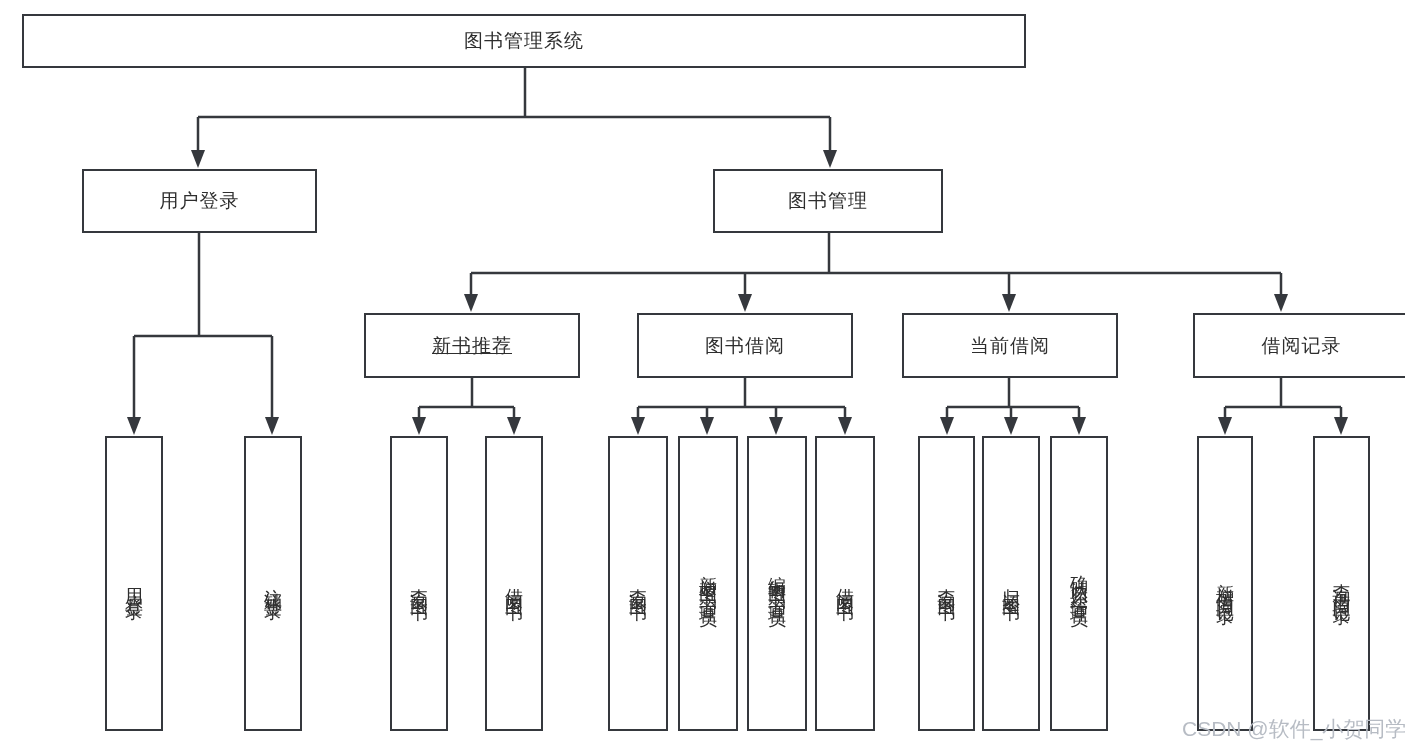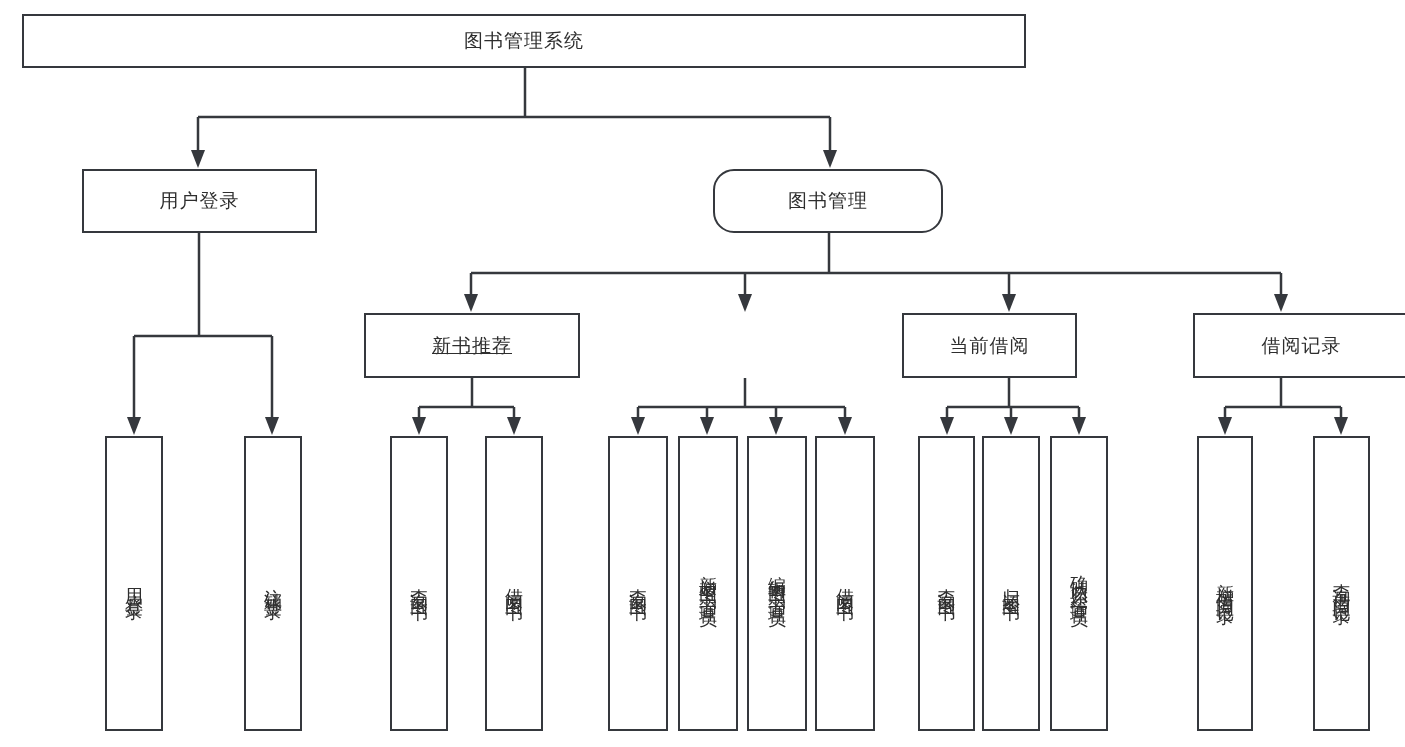--- a/index.html
+++ b/index.html
@@ -121,28 +121,31 @@
     </g>
   </svg>
 
   <div class="hbox" style="left:22px; top:14px; width:1004px; height:54px;">
     <span class="lbl">图书管理系统</span>
   </div>
 
   <div class="hbox" style="left:82px; top:169px; width:235px; height:64px;">
     <span class="lbl">用户登录</span>
   </div>
-  <div class="hbox" style="left:713px; top:169px; width:230px; height:64px;border-radius:21px;">
+  <div class="hbox" style="left:713px; top:169px; width:230px; height:64px;">
     <span class="lbl">图书管理</span>
   </div>
 
   <div class="hbox" style="left:364px; top:313px; width:216px; height:65px;text-decoration:underline;">
     <span class="lbl">新书推荐</span>
   </div>
-  <div class="hbox" style="left:902px; top:313px; width:175px; height:65px;">
+  <div class="hbox" style="left:637px; top:313px; width:216px; height:65px;">
+    <span class="lbl">图书借阅</span>
+  </div>
+  <div class="hbox" style="left:902px; top:313px; width:216px; height:65px;">
     <span class="lbl">当前借阅</span>
   </div>
   <div class="hbox" style="left:1173px; top:313px; width:217px; height:65px;margin-left:20px;">
     <span class="lbl">借阅记录</span>
   </div>
 
   <div class="vbox" style="left:105px; width:58px;">
     <span class="vlbl">用户登录</span>
   </div>
   <div class="vbox" style="left:244px; width:58px;">
@@ -179,14 +182,15 @@
     <span class="vlbl">确认归还（管理员）</span>
   </div>
 
   <div class="vbox" style="left:1197px; width:56px;">
     <span class="vlbl">新增借阅记录</span>
   </div>
   <div class="vbox" style="left:1313px; width:57px;">
     <span class="vlbl">查询借阅记录</span>
   </div>
 
+  <div class="watermark">CSDN @软件_小贺同学</div>
 
 </div>
 
 </body></html>

